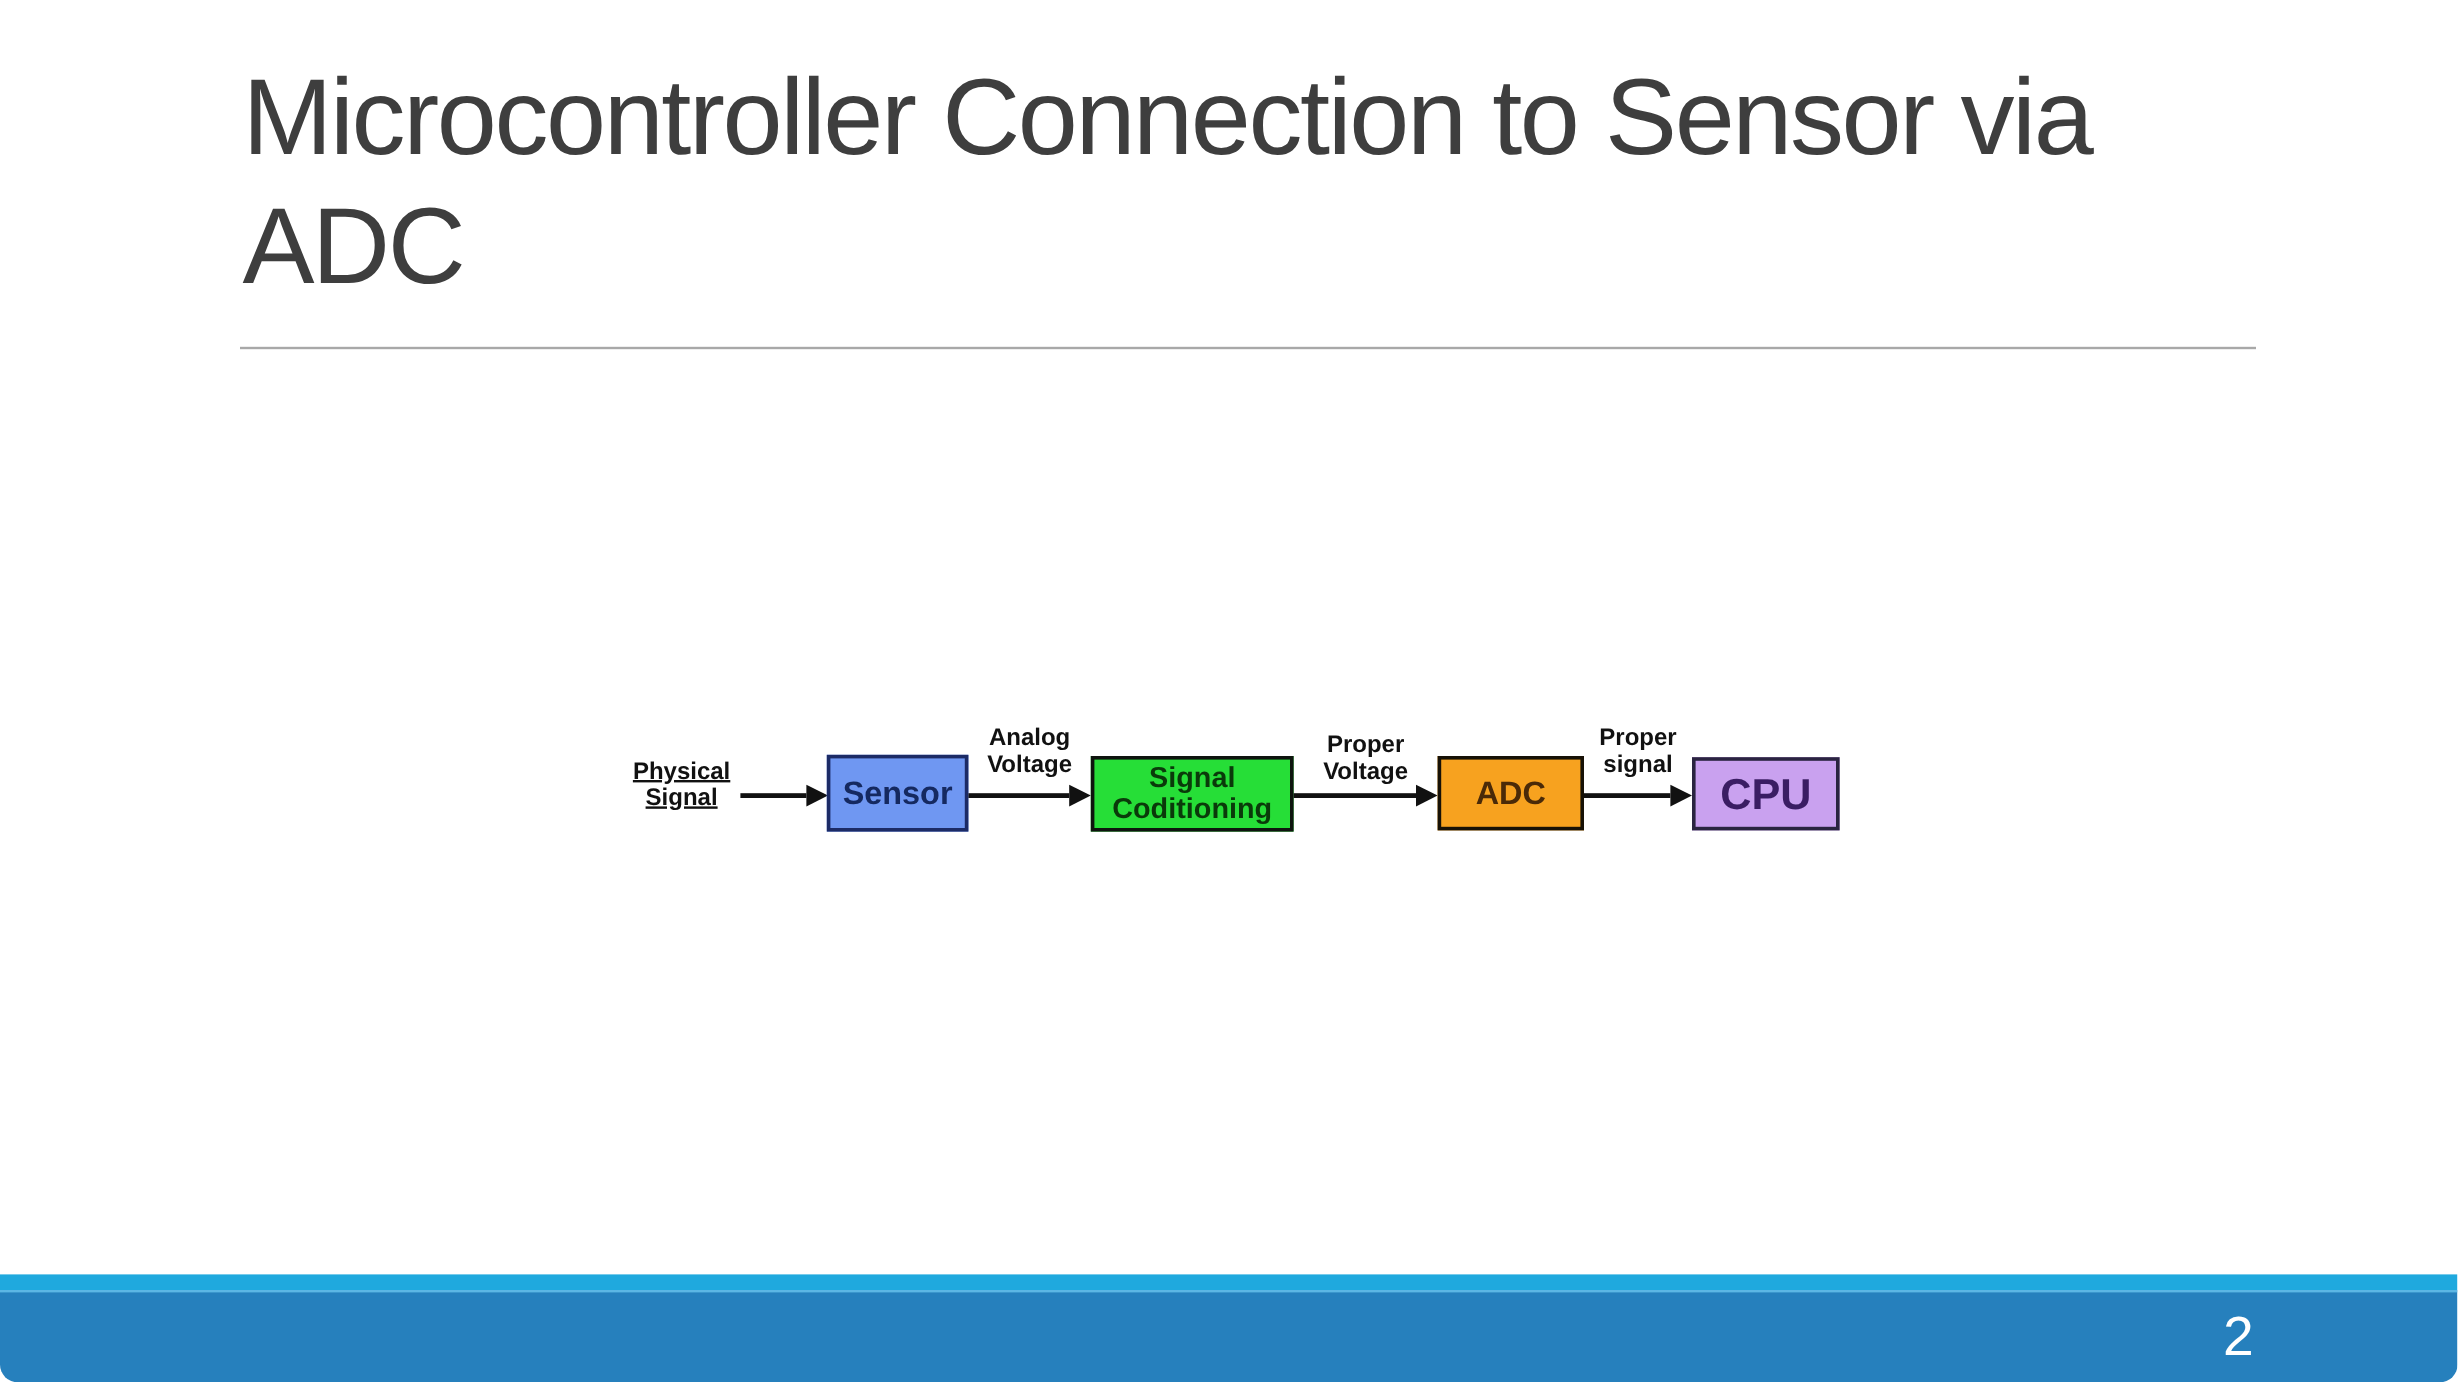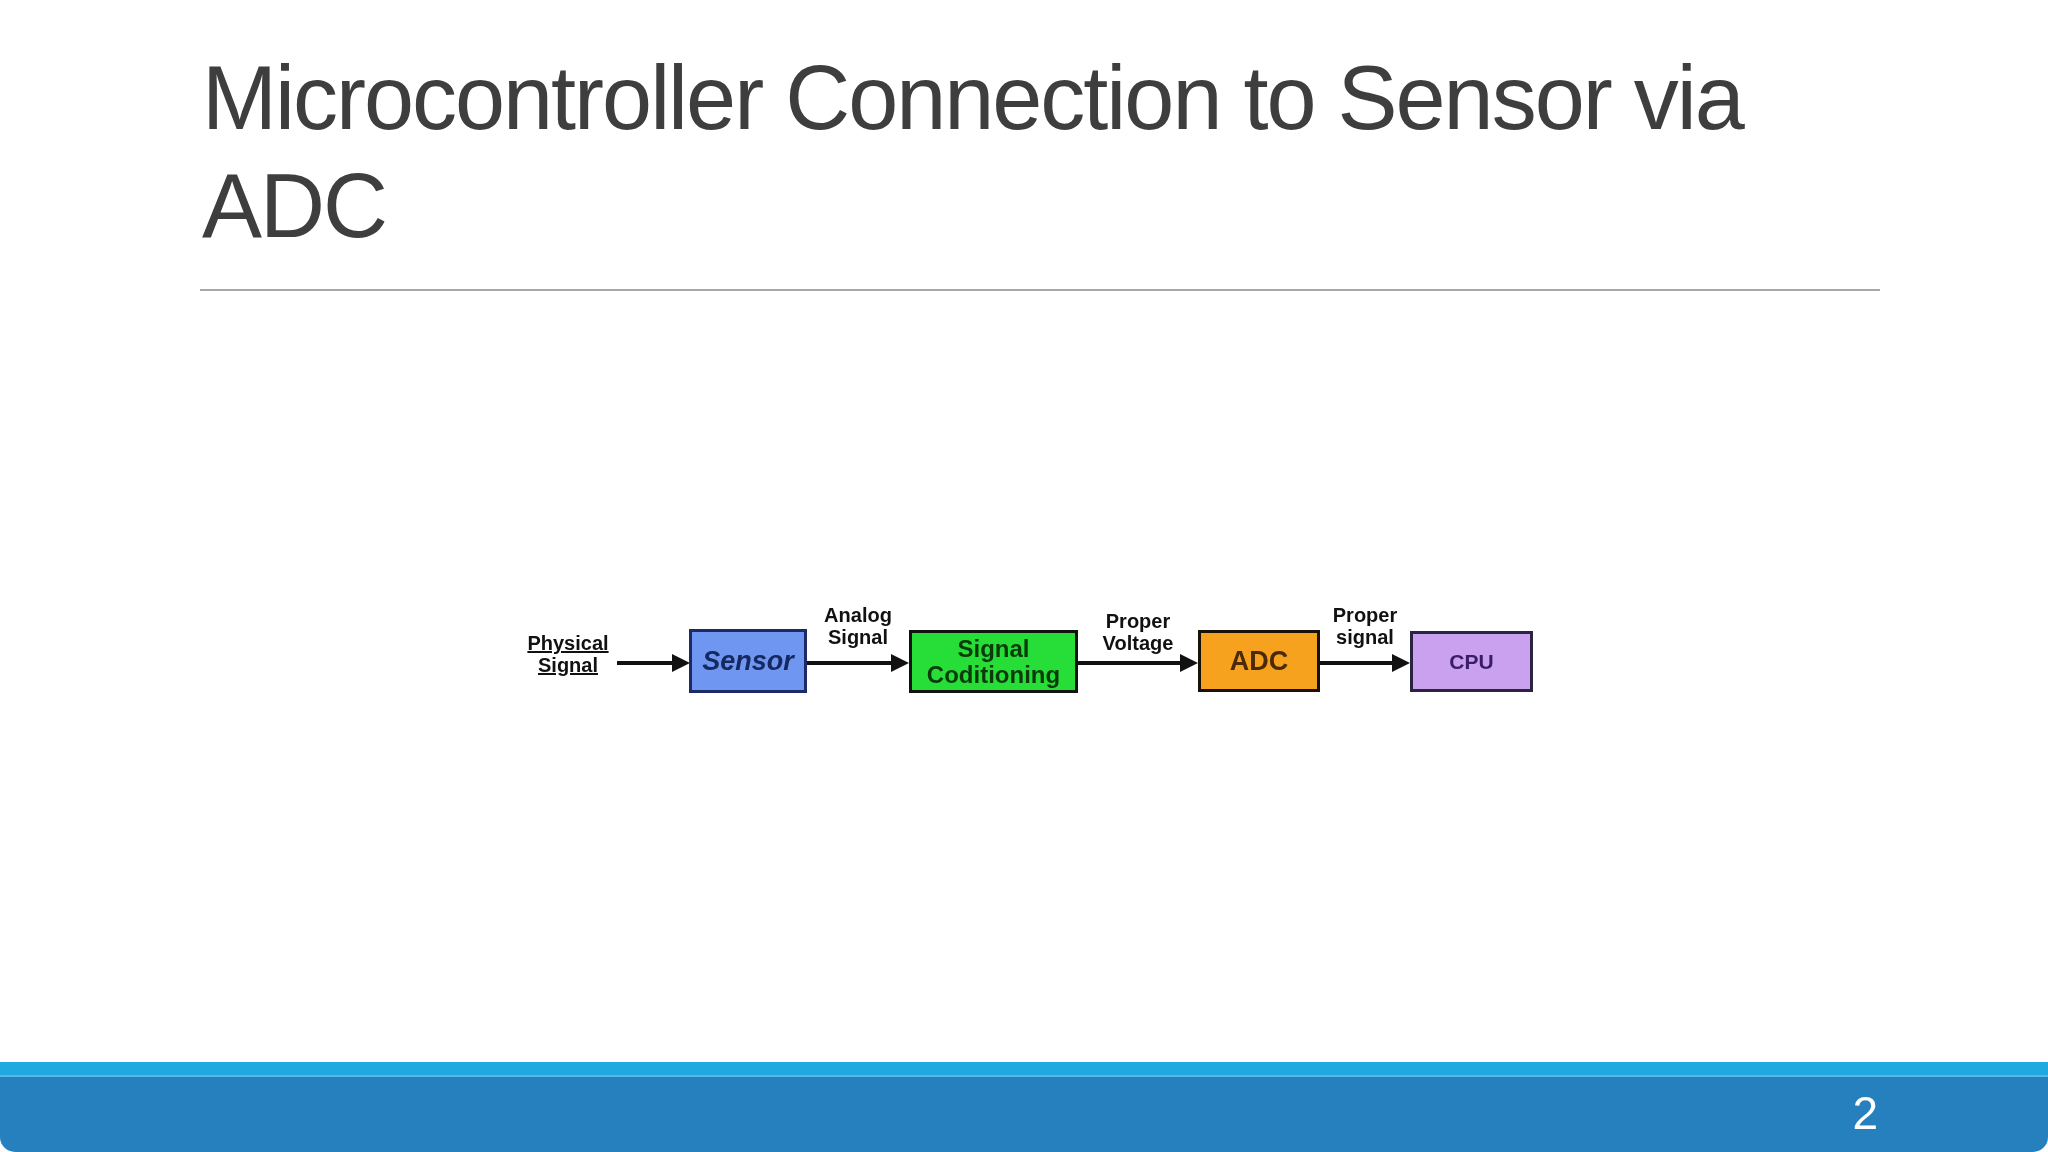--- a/index.html
+++ b/index.html
@@ -81,36 +81,36 @@
     display: flex;
     align-items: center;
     justify-content: center;
     text-align: center;
     font-weight: bold;
     white-space: pre-line;
   }
   .block.sensor {
     left: 189px; top: 34px; width: 112px; height: 58px;
     background: #6f97f2; border: 3px solid #1c2b66;
-    color: #152960; font-size: 27px; font-style: italic;
+    color: #152960; font-size: 27px;
   }
   .block.cond {
     left: 409px; top: 35px; width: 163px; height: 57px;
     background: #26de37; border: 3px solid #0e140e;
     color: #0a3a0a; font-size: 24px; line-height: 26px;
   }
   .block.adc {
     left: 698px; top: 35px; width: 116px; height: 56px;
     background: #f7a21f; border: 3px solid #171106;
     color: #4a2a08; font-size: 27px;
   }
   .block.cpu {
     left: 910px; top: 36px; width: 117px; height: 55px;
     background: #c9a1ef; border: 3px solid #2a2440;
-    color: #3a1d63; font-size: 21px;
+    color: #3a1d63; font-size: 36px;
   }
 
   
   .footer-accent {
     position: absolute;
     left: 0; top: 1062px;
     width: 100%; height: 13px;
     background: #1fa9de;
   }
   .footer-bar {
@@ -150,21 +150,21 @@
 Signal</div>
 
     <div class="arrow a1">
       <span class="shaft"></span>
       <span class="head"></span>
     </div>
 
     <div class="block sensor">Sensor</div>
 
     <div class="flabel analog">Analog
-Signal</div>
+Voltage</div>
 
     <div class="arrow a2">
       <span class="shaft"></span>
       <span class="head"></span>
     </div>
 
     <div class="block cond">Signal
 Coditioning</div>
 
     <div class="flabel proper">Proper

